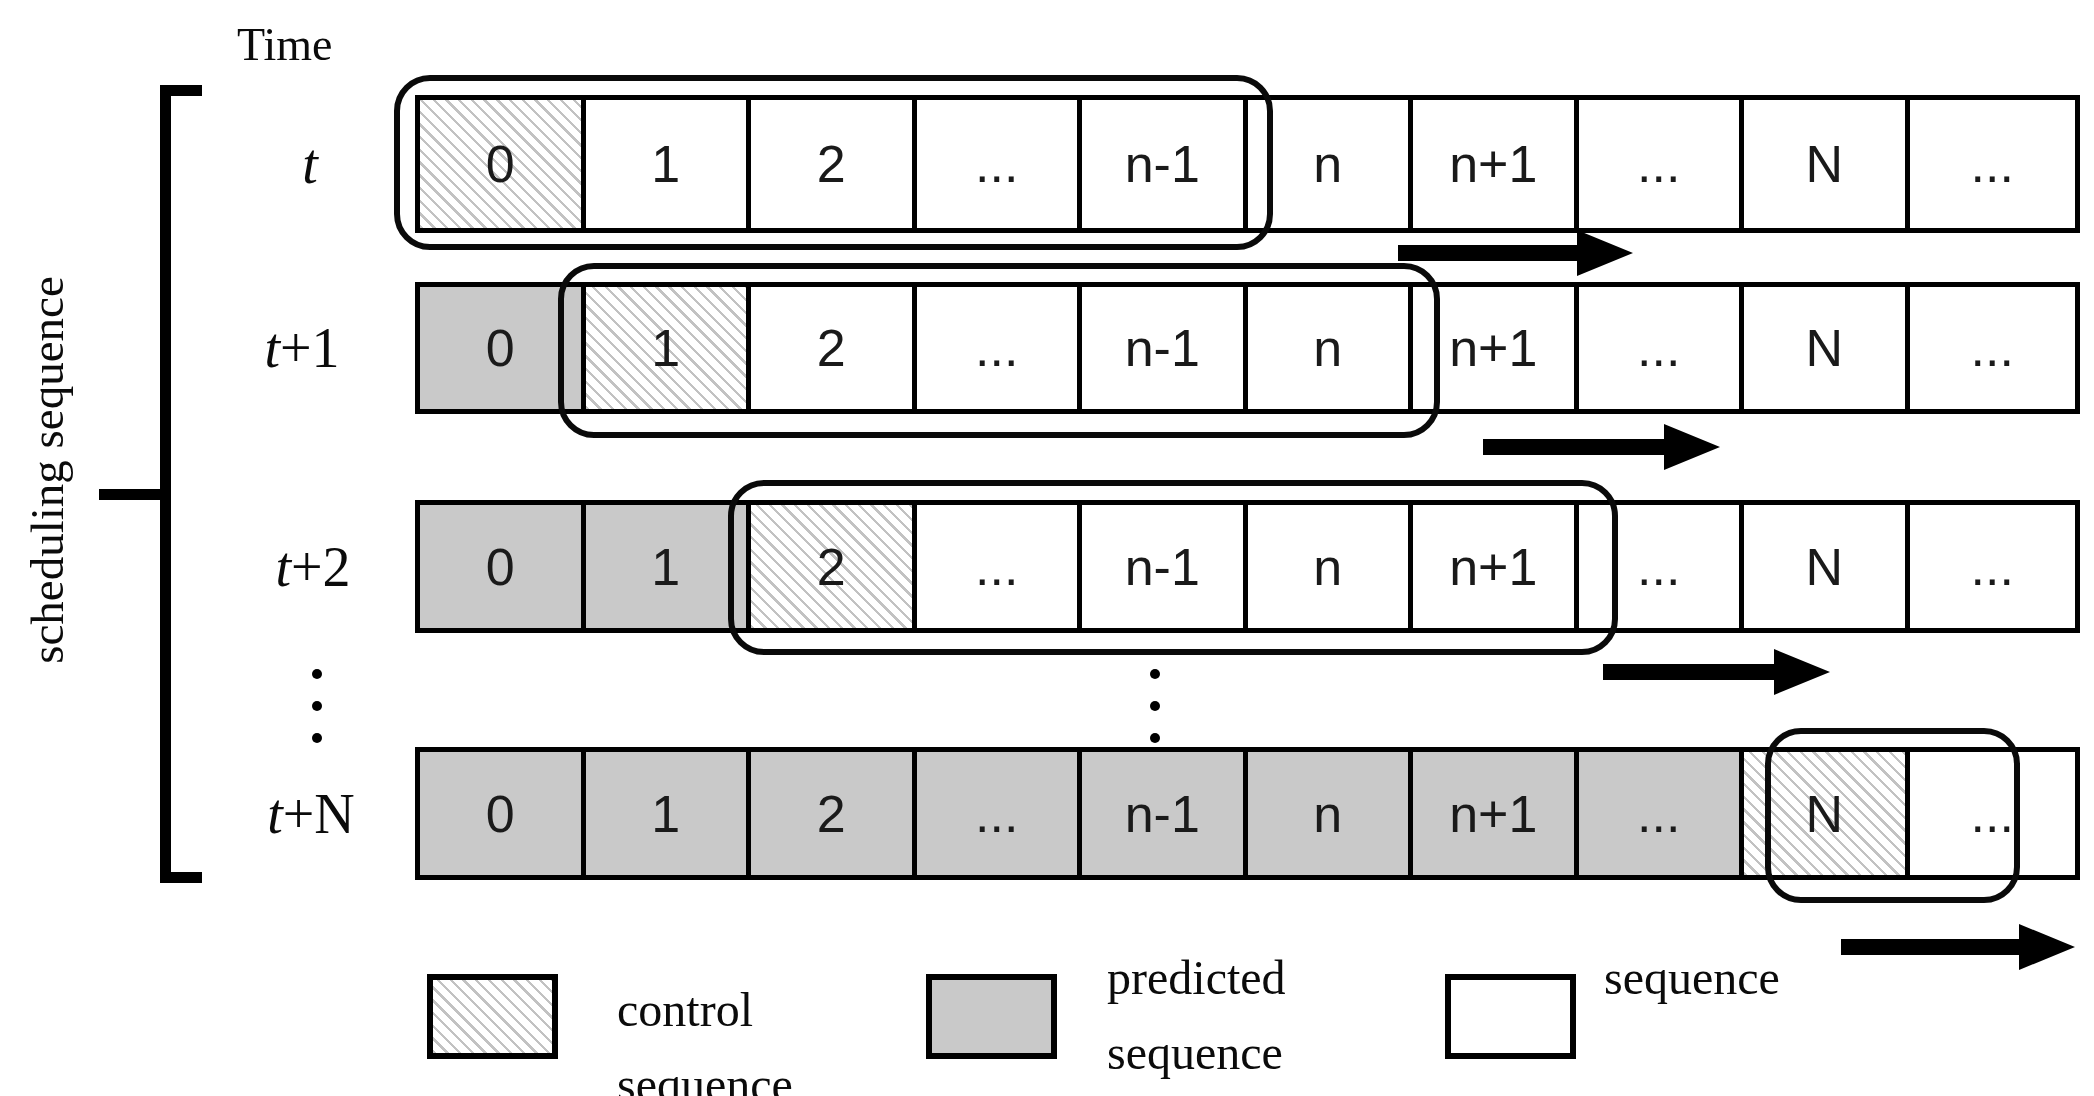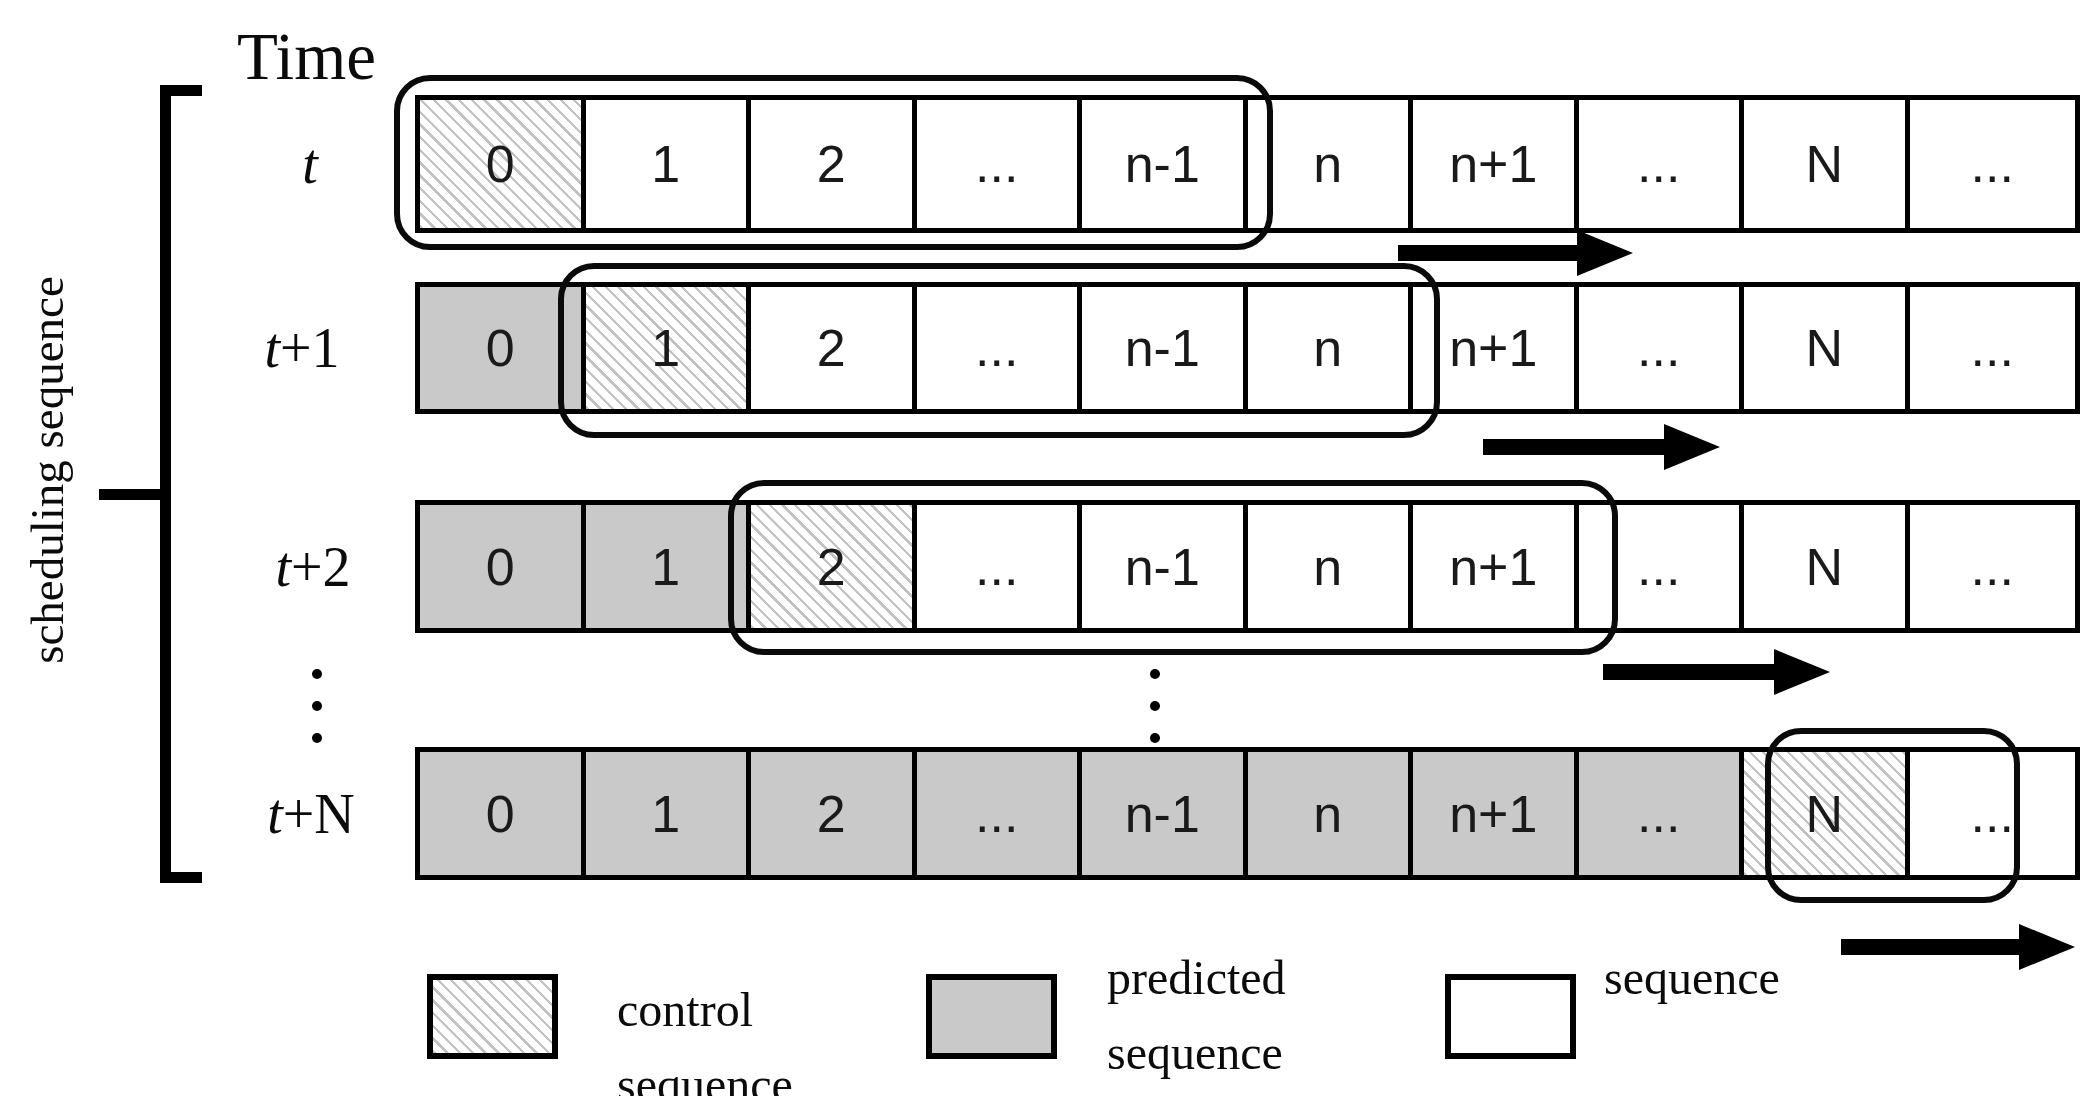--- a/index.html
+++ b/index.html
@@ -2,21 +2,21 @@
 <html><head>
 <meta charset="utf-8">
 <style>
   html,body{margin:0;padding:0;background:#fff;}
   #canvas{
     position:relative;width:2094px;height:1096px;background:#ffffff;
     font-family:"Liberation Serif", serif;color:#0b0b0b;overflow:hidden;
   }
   .abs{position:absolute;}
   
-  .time-label{font-size:67px;}
+  .time-label{font-size:46px;}
   .side-label{
     font-size:47px;white-space:nowrap;
     transform:translate(-50%,-50%) rotate(-90deg);
   }
   .row-label{
     font-size:56px;transform:translate(-50%,-50%);white-space:nowrap;
   }
   .row-label .tvar{font-style:italic;}
   
   .seq-row{

